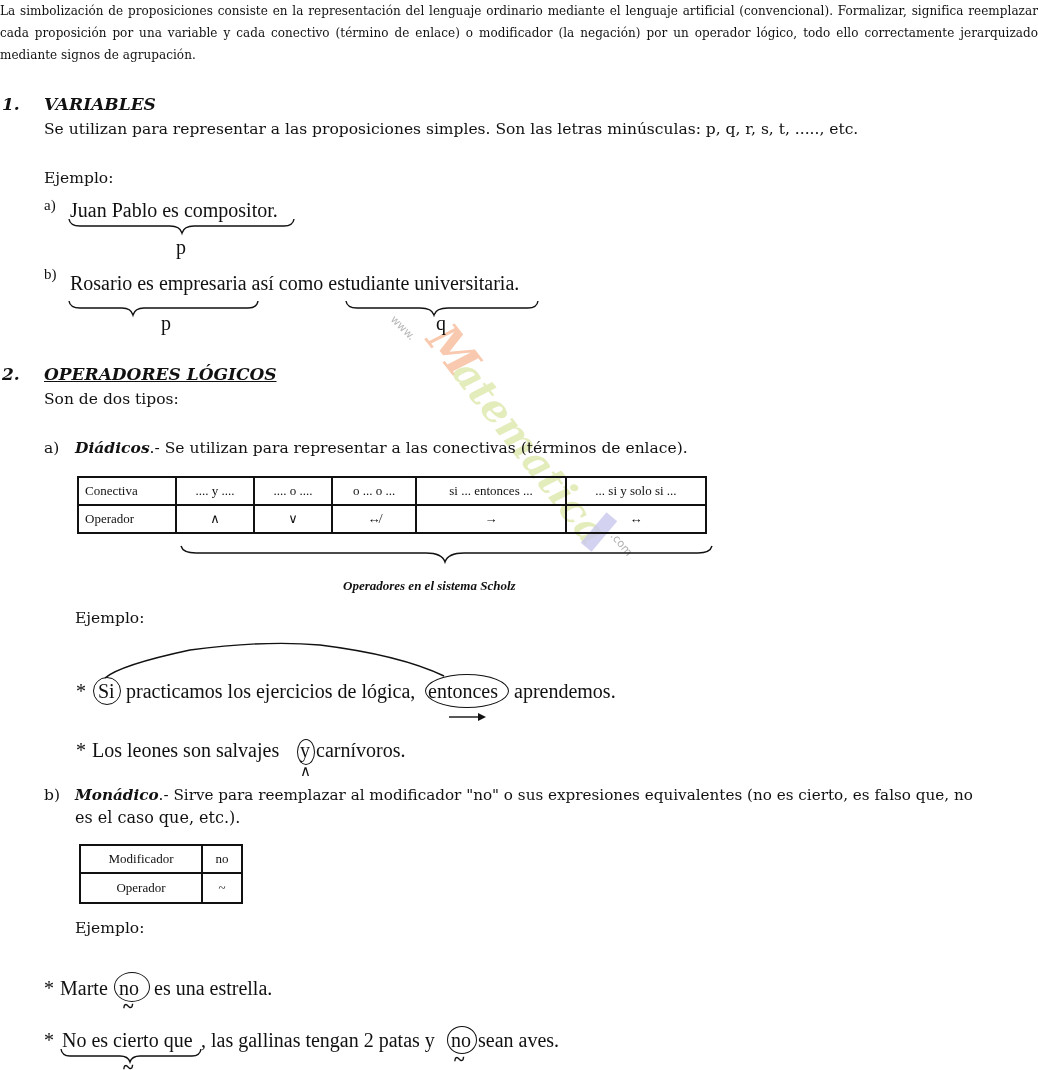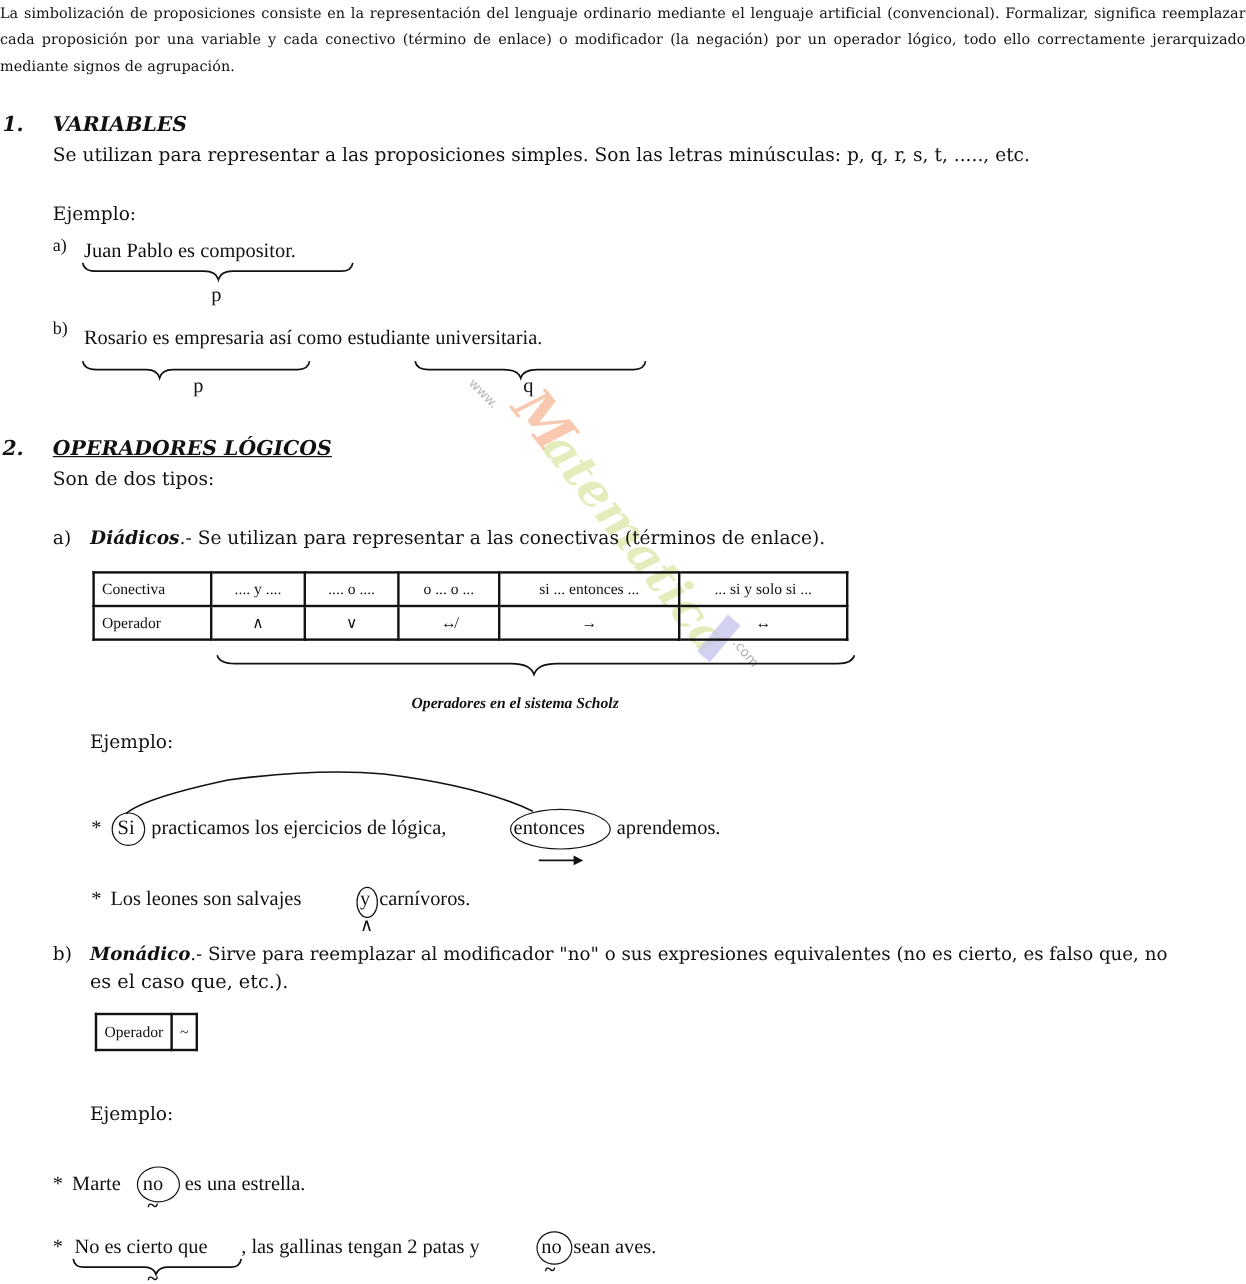--- a/index.html
+++ b/index.html
@@ -11,21 +11,21 @@
   .abs { position: absolute; white-space: nowrap; }
   .txt { font-size: 15.5px; line-height: 20px; }
   .intro {
     position: absolute; left: 0; top: 0; width: 1038px;
     font-size: 12px; line-height: 22px; text-align: justify;
     letter-spacing: 0.05px;
   }
   .head-num { font-weight: bold; font-style: italic; font-size: 17px; }
   .head-title { font-weight: bold; font-style: italic; font-size: 17px; }
   .bi { font-weight: bold; font-style: italic; }
-  .lib { font-family: "Liberation Serif", serif; font-size: 17px; }
+  .lib { font-family: "Liberation Serif", serif; font-size: 20px; }
   table.grid { position: absolute; border-collapse: collapse; font-family: "Liberation Serif", serif; font-size: 13px; }
   table.grid td { border: 2px solid #111; padding: 0 6px; height: 26px; text-align: center; white-space: nowrap; }
   table.grid td.lbl { text-align: left; }
   .caption { font-family: "Liberation Serif", serif; font-style: italic; font-weight: bold; font-size: 13px; }
   .circ { position: absolute; border: 1.6px solid #111; border-radius: 50%; }
   svg.over { position: absolute; left: 0; top: 0; pointer-events: none; }
   .wm { position: absolute; pointer-events: none; }
 </style>
 </head>
 <body>
@@ -112,20 +112,24 @@
 <div class="abs" style="left:300px; top:762px; font-size:15px; font-family:'DejaVu Sans',sans-serif;">∧</div>
 
 <div class="abs txt" style="left:44px; top:785px;">b)</div>
 <div class="abs txt" style="left:75px; top:785px; width:963px; font-size:15.2px;">
   <span class="bi">Monádico</span><span>.- Sirve para reemplazar al modificador "no" o sus expresiones equivalentes (no es cierto, es falso que, no</span>
 </div>
 <div class="abs txt" style="left:75px; top:808px; font-size:16px;">es el caso que, etc.).</div>
 
 <table class="grid" style="left:79px; top:844px;">
   <tbody>
+      <tr>
+    <td style="width:108px; height:26px;">Modificador</td>
+    <td style="width:26px;">no</td>
+  </tr>
   <tr>
     <td style="height:28px;">Operador</td>
     <td>~</td>
   </tr>
 </tbody>
   </table>
 
 <div class="abs txt" style="left:75px; top:918px;">Ejemplo:</div>
 
 <div class="abs lib" style="left:44px; top:977px;">*</div>

